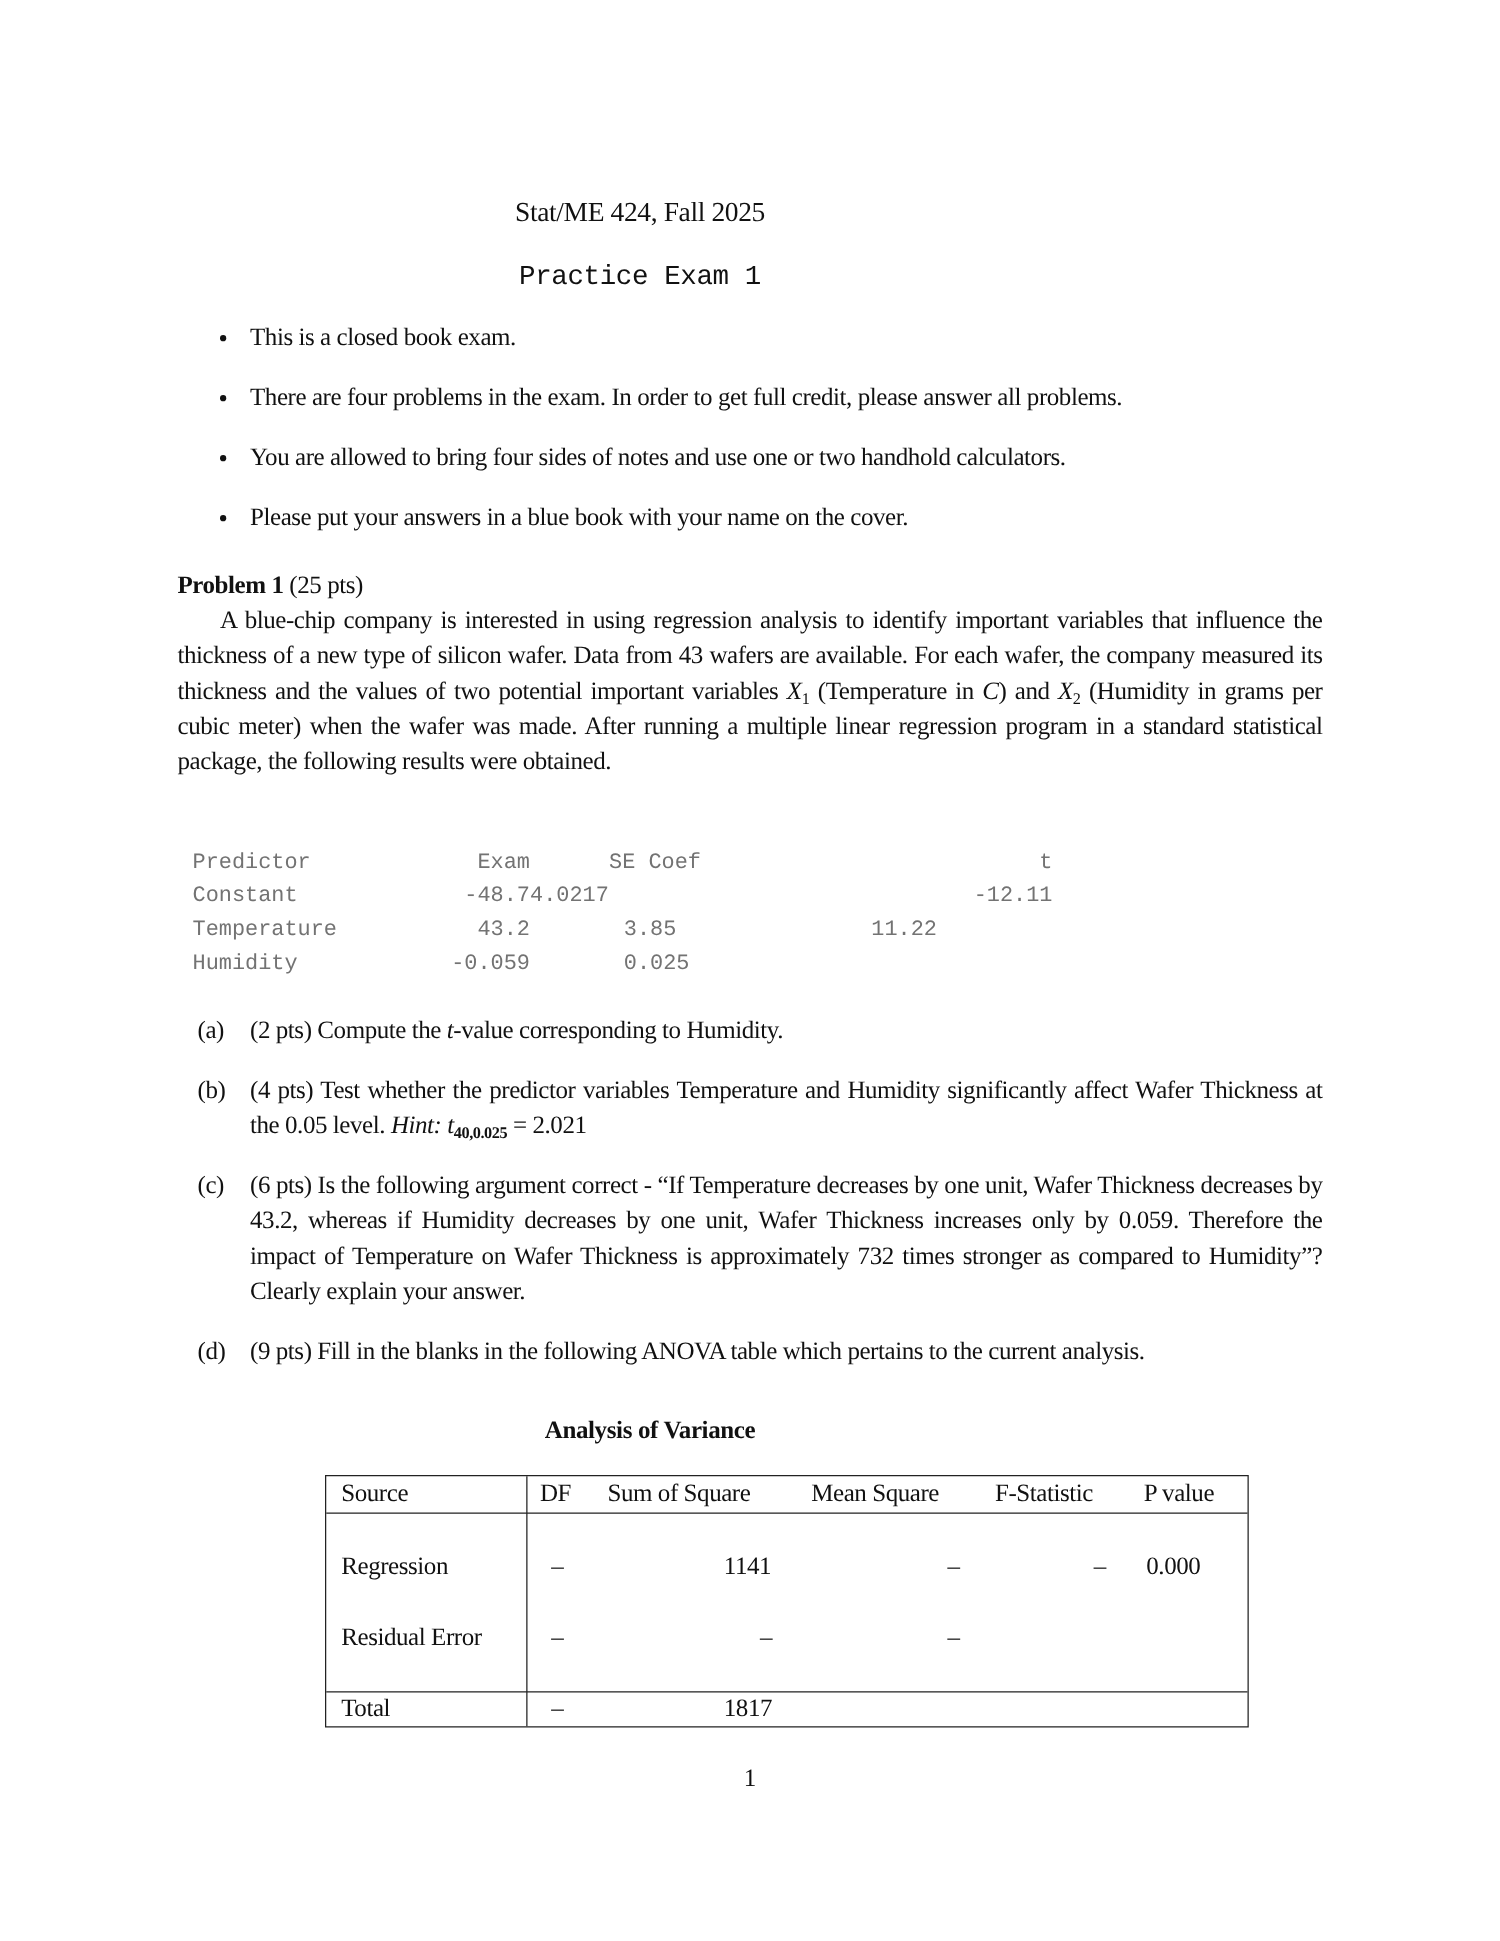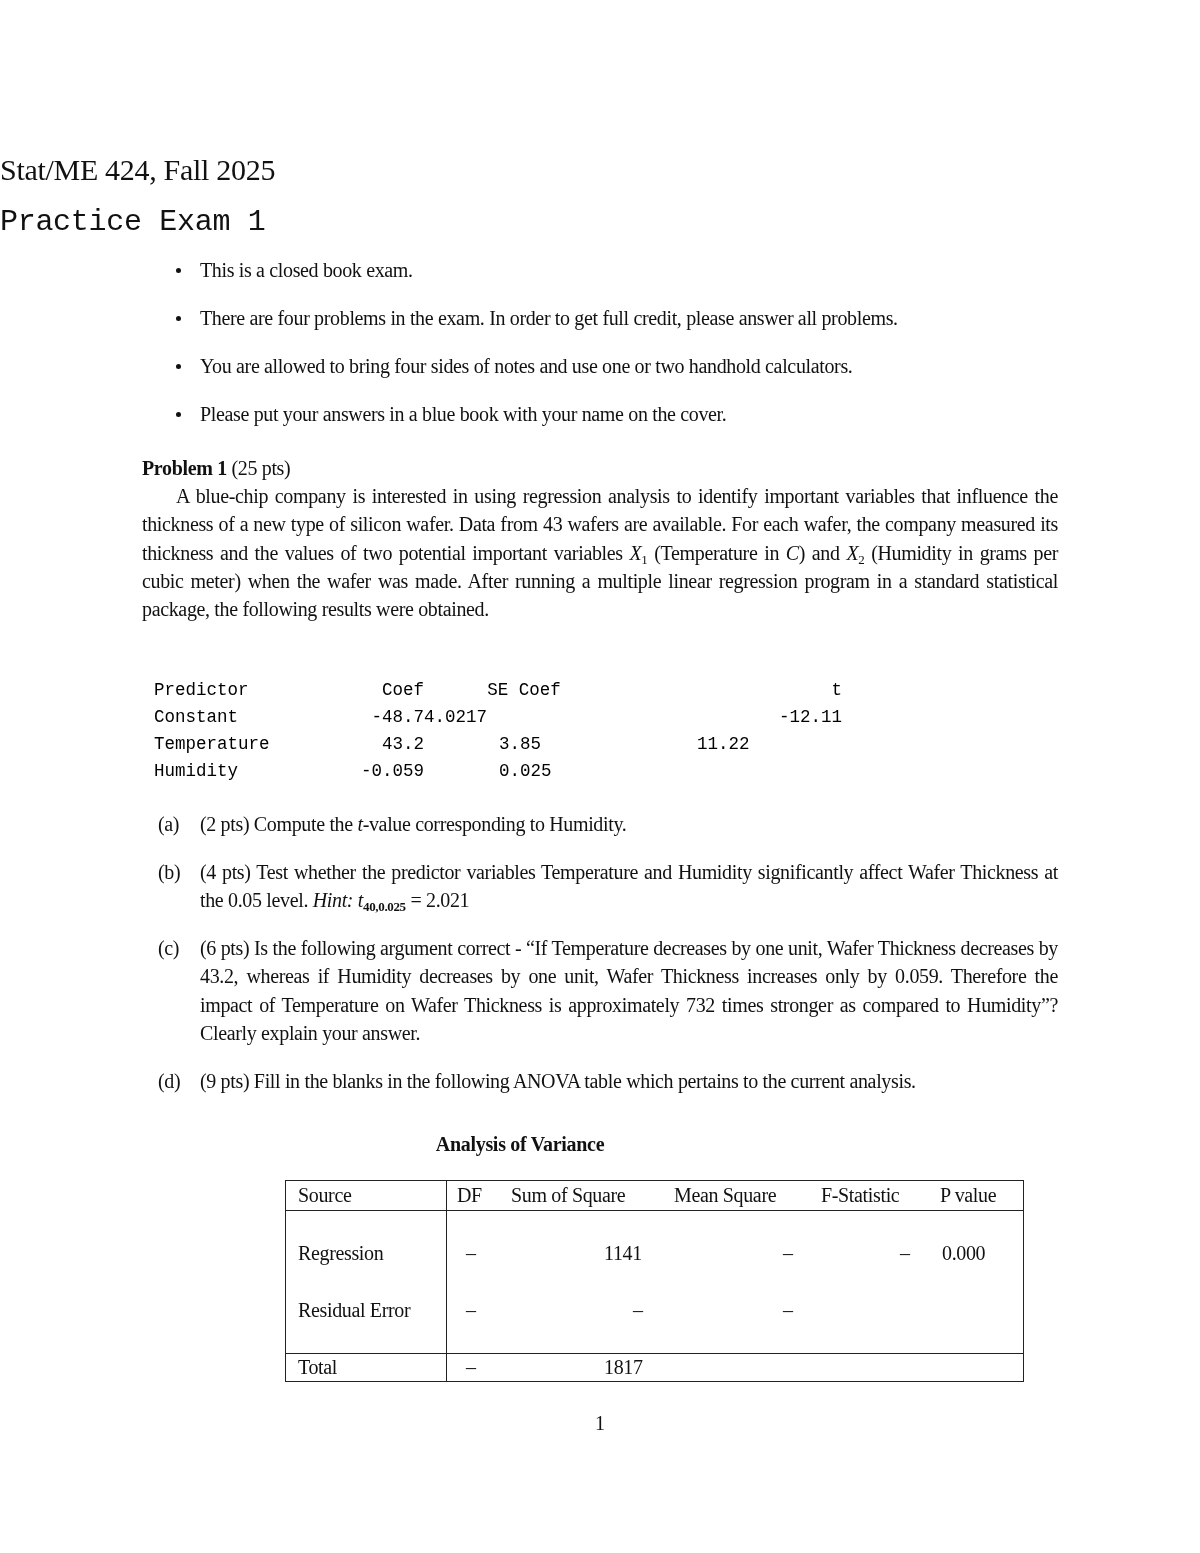--- a/index.html
+++ b/index.html
@@ -17,21 +17,22 @@
     }
     .page {
       position: absolute;
       left: 0; top: 0;
       width: 1200px;
       height: 1553px;
     }
     .title {
       position: absolute;
       left: 0; width: 1024px;
-      font-size: 30px;
+      text-align: center;
+      font-size: 22px;
       line-height: 36px;
       letter-spacing: -0.3px;
     }
     .title.t1 { top: 152px; }
     .title.t2 { top: 204px; font-family: Liberation Mono, monospace; }
 
     .bullets {
       position: absolute;
       left: 176px;
       top: 256px;
@@ -85,21 +86,21 @@
     .para sub { font-size: 13px; vertical-align: -4px; line-height: 0; }
 
     .coef-table {
       position: absolute;
       left: 154px;
       top: 677px;
       font-family: "Liberation Mono", "DejaVu Sans Mono", monospace;
       font-size: 17.5px;
       line-height: 27px;
       border-collapse: collapse;
-      color: #000000;
+      color: #737373;
     }
     .coef-table td, .coef-table th {
       padding: 0;
       font-weight: normal;
       white-space: pre;
     }
     .coef-table .c0 { width: 190px; text-align: left; }
     .coef-table .c1 { width: 80px; text-align: right; }
     .coef-table .c2 { width: 125px; }
     .coef-table .c3 { width: 145px; text-align: right; }
@@ -144,21 +145,20 @@
     }
 
     .anova {
       position: absolute;
       left: 260px;
       top: 1180px;
       width: 739px;
       height: 202px;
       border: 1.5px solid #222;
       box-sizing: border-box;
-      margin-left: 25px;
     }
     .anova .vline {
       position: absolute;
       left: 160px;
       top: 0;
       bottom: 0;
       width: 0;
       border-left: 1.5px solid #222;
     }
     .anova .hline {
@@ -206,21 +206,21 @@
     <b>Problem 1</b>
     <span>(25 pts)</span>
   </div>
 
   <p class="para"><span>A blue-chip company is interested in using regression analysis to identify important variables that influence the thickness of a new type of silicon wafer. Data from 43 wafers are available. For each wafer, the company measured its thickness and the values of two potential important variables </span><i>X</i><sub>1</sub><span> (Temperature in </span><i>C</i><span>) and </span><i>X</i><sub>2</sub><span> (Humidity in grams per cubic meter) when the wafer was made. After running a multiple linear regression program in a standard statistical package, the following results were obtained.</span></p>
 
   <table class="coef-table">
     <tbody>
         <tr>
       <th class="c0">Predictor</th>
-      <th class="c1">Coef</th>
+      <th class="c1">Exam</th>
       <th class="c2">SE Coef</th>
       <th class="c3">t</th>
     </tr>
     <tr>
       <td class="c0">Constant</td>
       <td class="c1">-48.7</td>
       <td class="c2" style="padding-right:10px">4.0217</td>
       <td class="c3" style="padding-right:0">-12.11</td>
     </tr>
     <tr>

